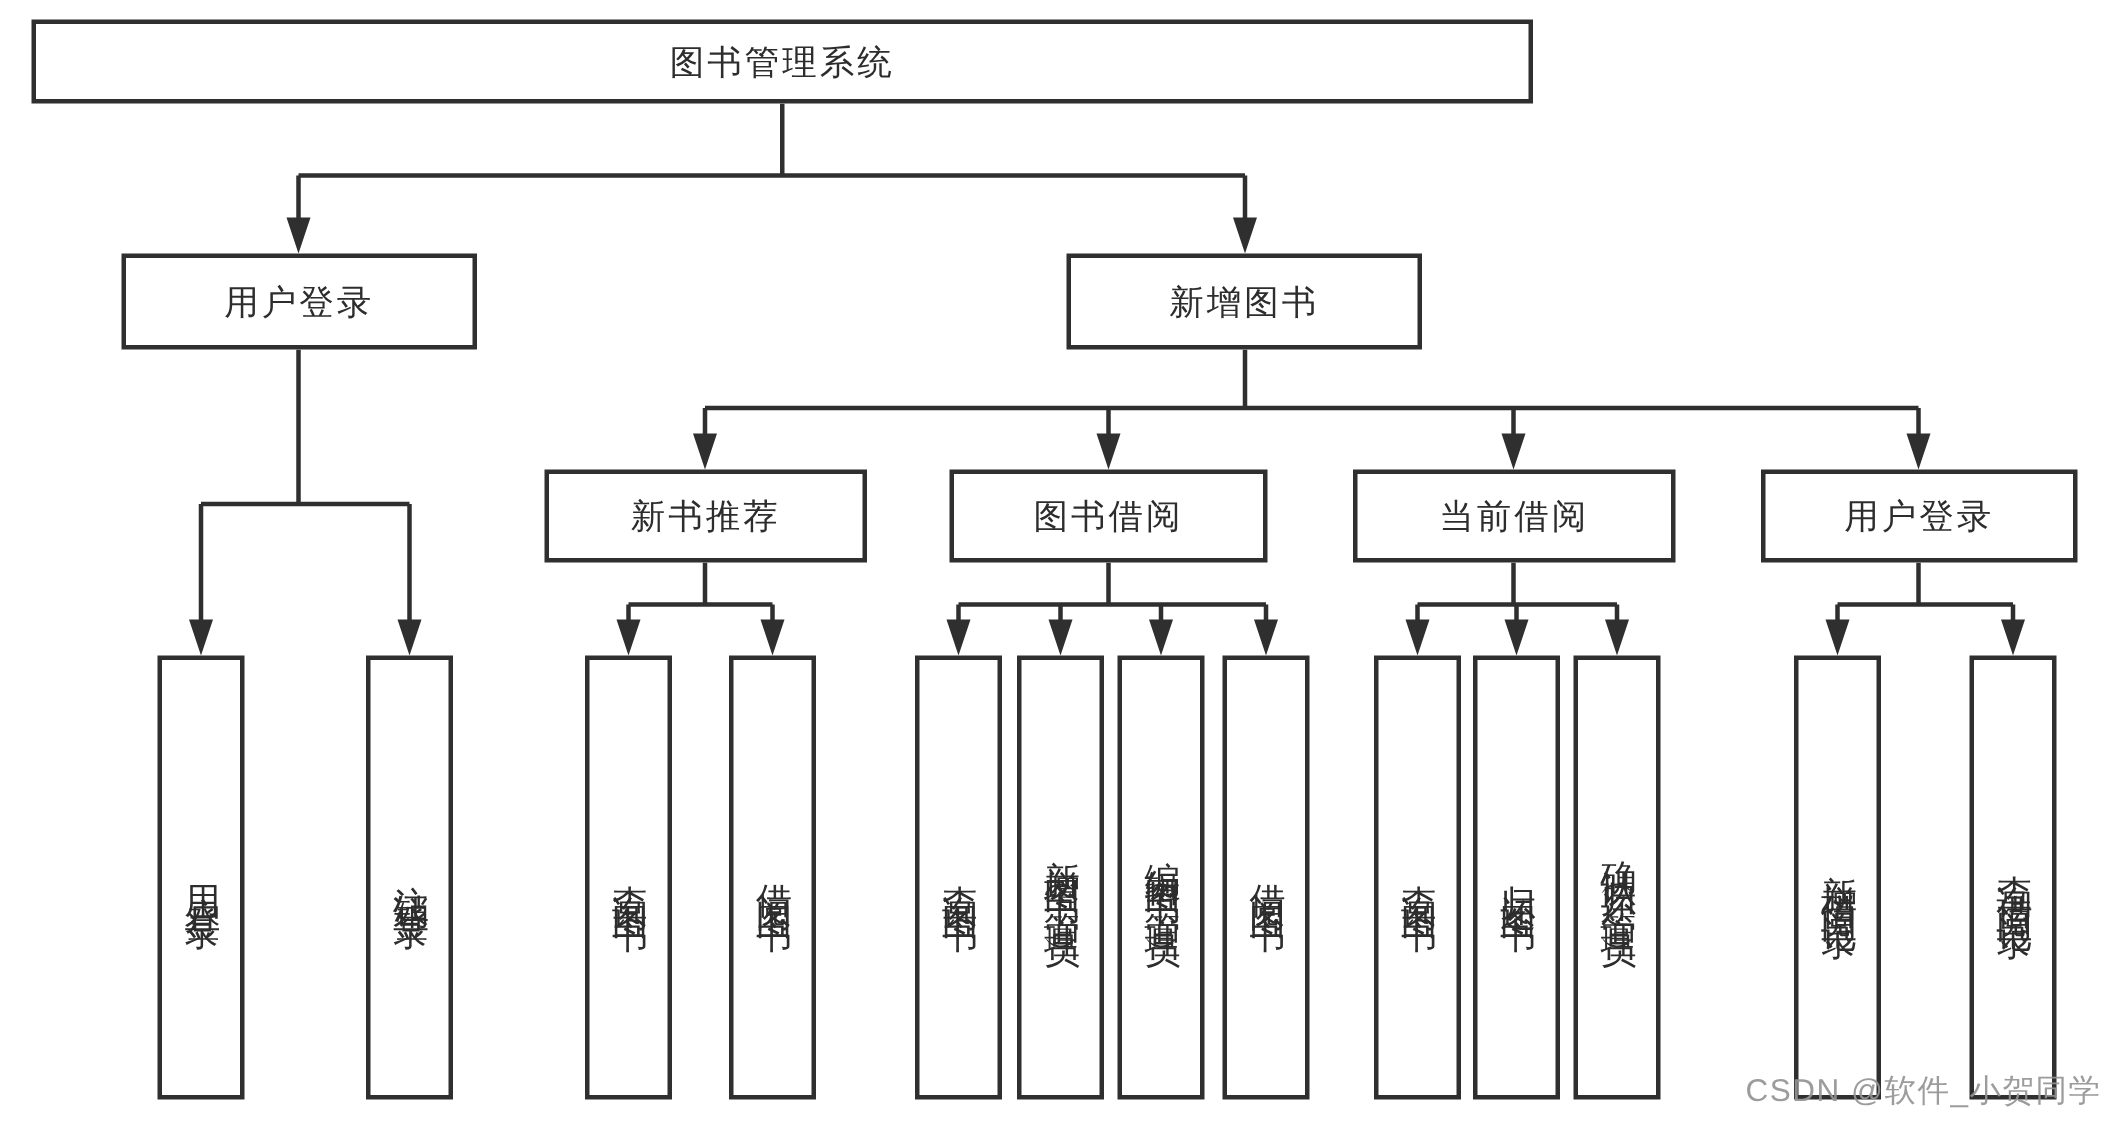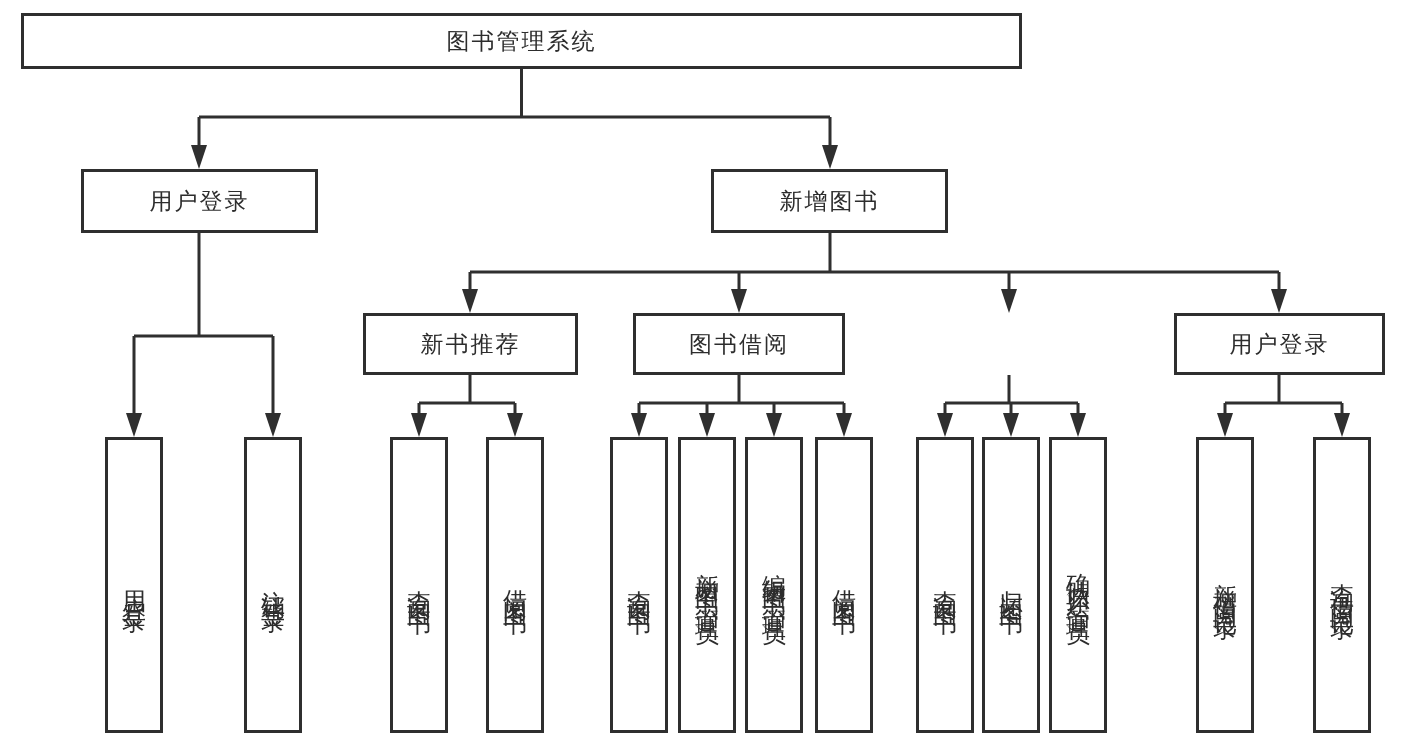--- a/index.html
+++ b/index.html
@@ -76,20 +76,23 @@
   <div class="box h" style="left:711px;top:169px;width:237px;height:64px">
     <span>新增图书</span>
   </div>
 
   <div class="box h" style="left:633px;top:313px;width:212px;height:62px">
     <span>图书借阅</span>
   </div>
   <div class="box h" style="left:363px;top:313px;width:215px;height:62px">
     <span>新书推荐</span>
   </div>
+  <div class="box h" style="left:902px;top:313px;width:215px;height:62px">
+    <span>当前借阅</span>
+  </div>
   <div class="box h" style="left:1174px;top:313px;width:211px;height:62px">
     <span>用户登录</span>
   </div>
 
   <div class="box leaf" style="left:105px;top:437px;width:58px;height:296px">
     <span>用户登录</span>
   </div>
   <div class="box leaf" style="left:244px;top:437px;width:58px;height:296px">
     <span>注销登录</span>
   </div>
@@ -124,14 +127,15 @@
     <span>确认归还（管理员）</span>
   </div>
 
   <div class="box leaf" style="left:1196px;top:437px;width:58px;height:296px">
     <span>新增借阅记录</span>
   </div>
   <div class="box leaf" style="left:1313px;top:437px;width:58px;height:296px">
     <span>查询借阅记录</span>
   </div>
 
+  <div class="watermark">CSDN @软件_小贺同学</div>
 
 </div>
 
 </body></html>

